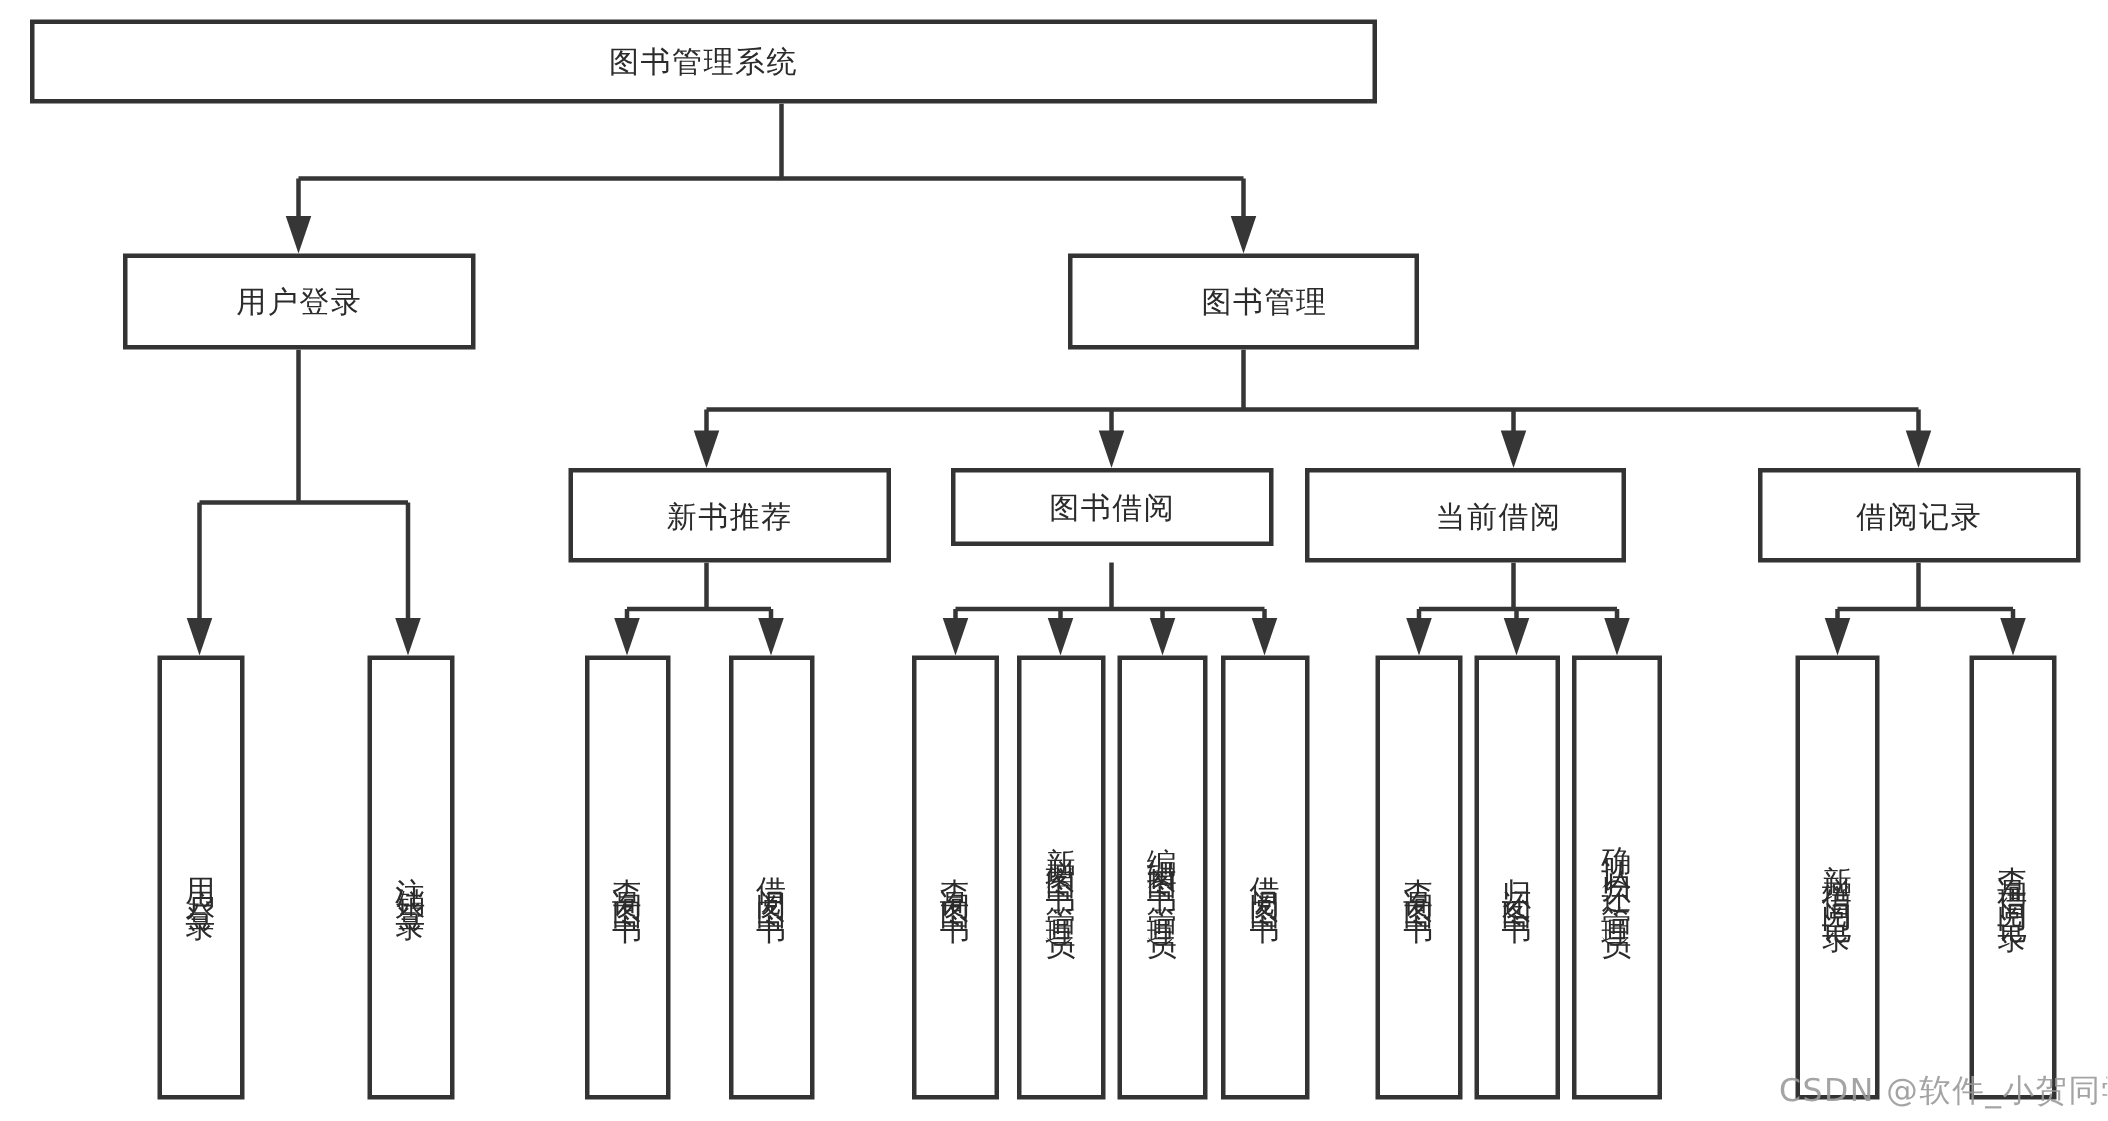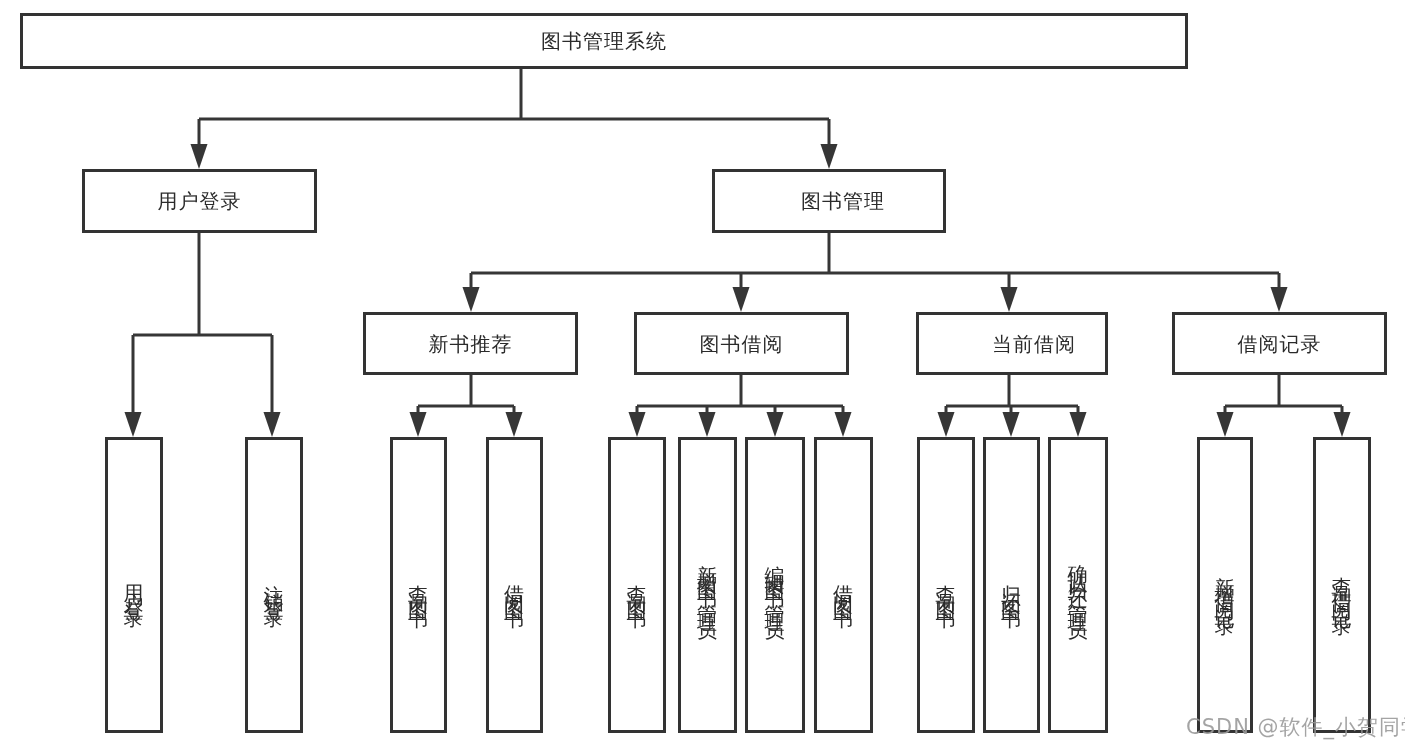--- a/index.html
+++ b/index.html
@@ -41,26 +41,26 @@
     font-size: 20px;
   }
   .vbox .vtext {
     writing-mode: vertical-rl;
     text-orientation: mixed;
     letter-spacing: 8px;
     line-height: 1;
     white-space: nowrap;
   }
   
-  .root-box   { left: 20px;   top: 13px;  width: 1168px; height: 56px; }
+  .root-box   { left: 20px;   top: 13px;  width: 898px; height: 56px; }
   .l2-a       { left: 82px;   top: 169px; width: 235px;  height: 64px; }
   .l2-b       { left: 712px;  top: 169px; width: 234px;  height: 64px; padding-left: 28px; }
-  .mid-1      { left: 363px;  top: 312px; width: 215px;  height: 63px; }
-  .mid-2      { left: 634px;  top: 312px; width: 215px;  height: 63px; justify-content: center; }
-  .mid-3      { left: 916px;  top: 312px; width: 192px;  height: 63px; padding-left: 44px; }
+  .mid-1      { left: 379px;  top: 312px; width: 215px;  height: 63px; }
+  .mid-2      { left: 634px;  top: 312px; width: 215px;  height: 52px; justify-content: center; }
+  .mid-3      { left: 870px;  top: 312px; width: 214px;  height: 63px; padding-left: 44px; }
   .mid-4      { left: 1172px; top: 312px; width: 215px;  height: 63px; }
   
   .leaf       { top: 437px; height: 296px; }
   .g1-a { left: 105px;  width: 58px; }
   .g1-b { left: 245px;  width: 58px; }
   .g2-a { left: 390px;  width: 57px; }
   .g2-b { left: 486px;  width: 57px; }
   .g3-a { left: 608px;  width: 58px; }
   .g3-b { left: 678px;  width: 59px; }
   .g3-c { left: 745px;  width: 60px; }

